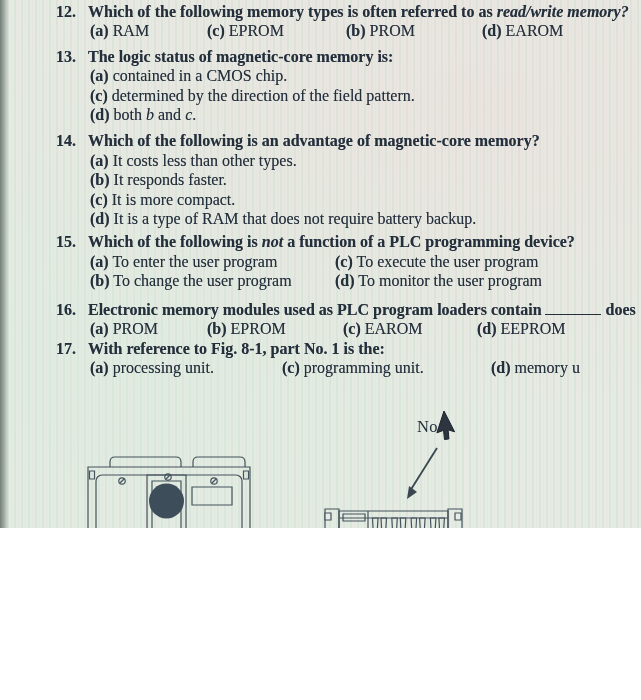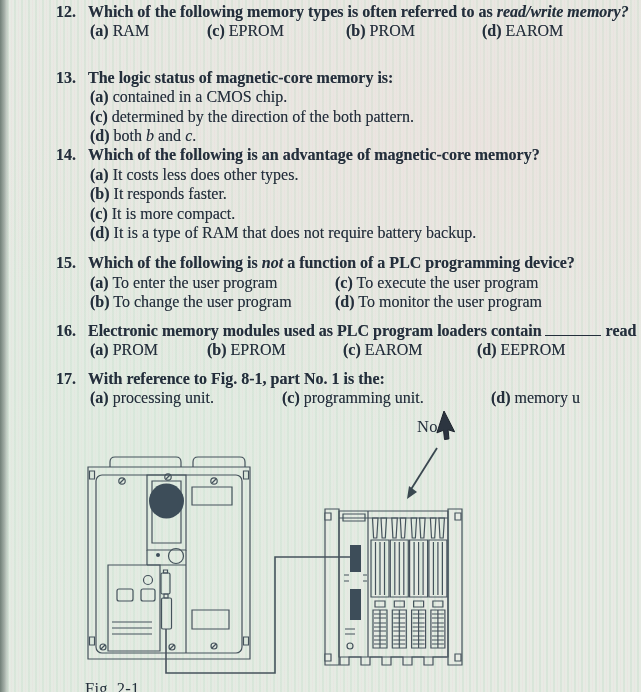--- a/index.html
+++ b/index.html
@@ -1,18 +1,18 @@
 <!DOCTYPE html>
 <html><head>
 <meta charset="utf-8">
 <style>
   html,body{margin:0;padding:0;}
   .page{
     position:relative;
-    width:641px;height:692px;
+    width:641px;height:528px;
     overflow:hidden;
     font-family:"Liberation Serif", serif;
     color:#242f3c;
     background:
       radial-gradient(900px 500px at 75% 20%, rgba(240,215,215,0.35), transparent 60%),
       radial-gradient(700px 600px at 20% 70%, rgba(215,235,220,0.40), transparent 60%),
       repeating-linear-gradient(90deg, rgba(180,215,190,0.28) 0 2px, rgba(255,255,255,0) 2px 4px, rgba(235,210,215,0.22) 4px 5px, rgba(255,255,255,0) 5px 7px),
       #e7ebe4;
   }
   .edge-left{
@@ -64,60 +64,60 @@
       <span class="qnum">12.</span>
       <div class="qtext"><span>Which of the following memory types is often referred to as </span><i>read/write memory?</i><span></span></div>
       <div class="opts-row">
         <span class="opt" style="width:88px"><b>(a)</b> <span>RAM</span></span>
         <span class="opt" style="width:110px"><b>(c)</b> <span>EPROM</span></span>
         <span class="opt" style="width:107px"><b>(b)</b> <span>PROM</span></span>
         <span class="opt"><b>(d)</b> <span>EAROM</span></span>
       </div>
     </div>
 
-    <div class="q" style="margin-top:27px;">
+    <div class="q" style="margin-top:6px;">
       <span class="qnum">13.</span>
       <div class="qtext"><span>The logic status of magnetic-core memory is:</span></div>
       <div class="opt-line"><b>(a)</b> <span>contained in a CMOS chip.</span></div>
-      <div class="opt-line"><b>(c)</b> <span>determined by the direction of the both pattern.</span></div>
+      <div class="opt-line"><b>(c)</b> <span>determined by the direction of the field pattern.</span></div>
       <div class="opt-line"><b>(d)</b> <span>both </span><i>b</i><span> and </span><i>c</i><span>.</span></div>
     </div>
 
-    <div class="q" style="">
+    <div class="q" style="margin-top:7px;">
       <span class="qnum">14.</span>
       <div class="qtext"><span>Which of the following is an advantage of magnetic-core memory?</span></div>
-      <div class="opt-line"><b>(a)</b> <span>It costs less does other types.</span></div>
+      <div class="opt-line"><b>(a)</b> <span>It costs less than other types.</span></div>
       <div class="opt-line"><b>(b)</b> <span>It responds faster.</span></div>
       <div class="opt-line"><b>(c)</b> <span>It is more compact.</span></div>
       <div class="opt-line"><b>(d)</b> <span>It is a type of RAM that does not require battery backup.</span></div>
     </div>
 
-    <div class="q two-col" style="margin-top:11px;">
+    <div class="q two-col" style="margin-top:4px;">
       <span class="qnum">15.</span>
       <div class="qtext"><span>Which of the following is </span><i>not</i><span> a function of a PLC programming device?</span></div>
       <div class="opt-line">
         <span class="col1"><b>(a)</b> <span>To enter the user program</span></span><span><b>(c)</b> <span>To execute the user program</span></span>
       </div>
       <div class="opt-line">
         <span class="col1"><b>(b)</b> <span>To change the user program</span></span><span><b>(d)</b> <span>To monitor the user program</span></span>
       </div>
     </div>
 
     <div class="q" style="margin-top:9px;">
       <span class="qnum">16.</span>
-      <div class="qtext"><span>Electronic memory modules used as PLC program loaders contain</span><span class="blank"></span><span>read</span></div>
+      <div class="qtext"><span>Electronic memory modules used as PLC program loaders contain</span><span class="blank"></span><span>does</span></div>
       <div class="opts-row">
         <span class="opt" style="width:88px"><b>(a)</b> <span>PROM</span></span>
         <span class="opt" style="width:107px"><b>(b)</b> <span>EPROM</span></span>
         <span class="opt" style="width:105px"><b>(c)</b> <span>EAROM</span></span>
         <span class="opt"><b>(d)</b> <span>EEPROM</span></span>
       </div>
     </div>
 
-    <div class="q" style="margin-top:9px;">
+    <div class="q" style="">
       <span class="qnum">17.</span>
       <div class="qtext"><span>With reference to Fig. 8-1, part No. 1 is the:</span></div>
       <div class="opts-row">
         <span class="opt" style="width:163px"><b>(a)</b> <span>processing unit.</span></span>
         <span class="opt" style="width:180px"><b>(c)</b> <span>programming unit.</span></span>
         <span class="opt"><b>(d)</b> <span>memory u</span></span>
       </div>
     </div>
   </div>
 

